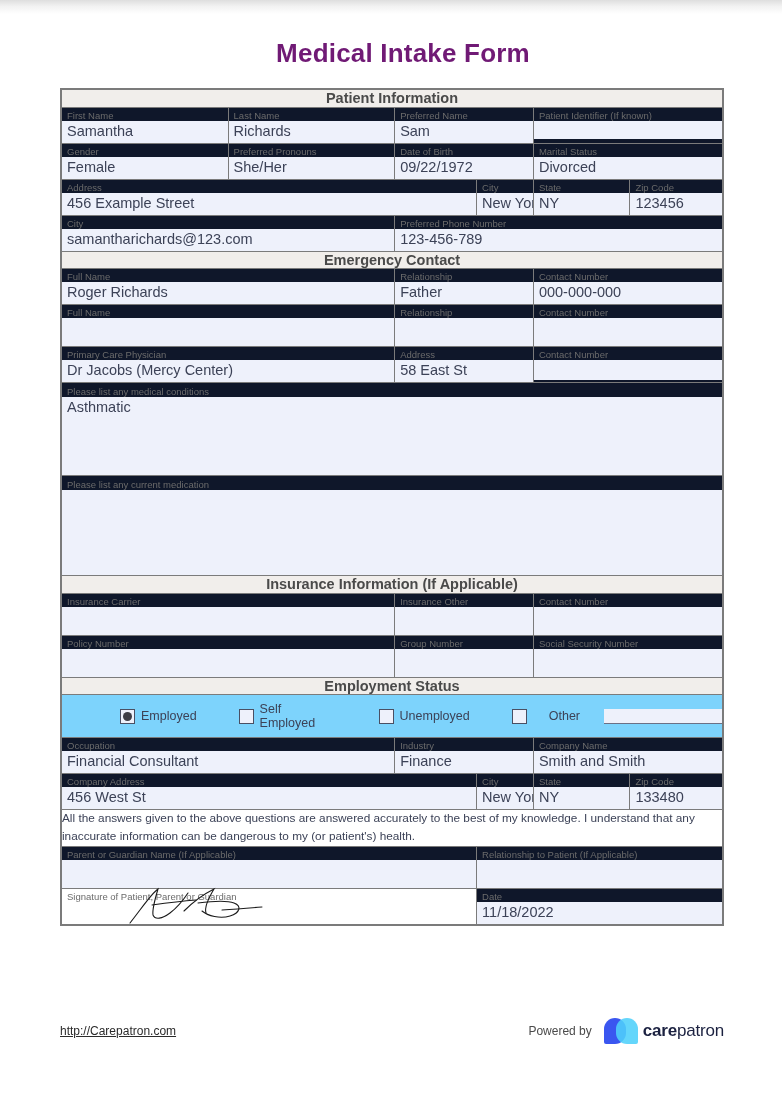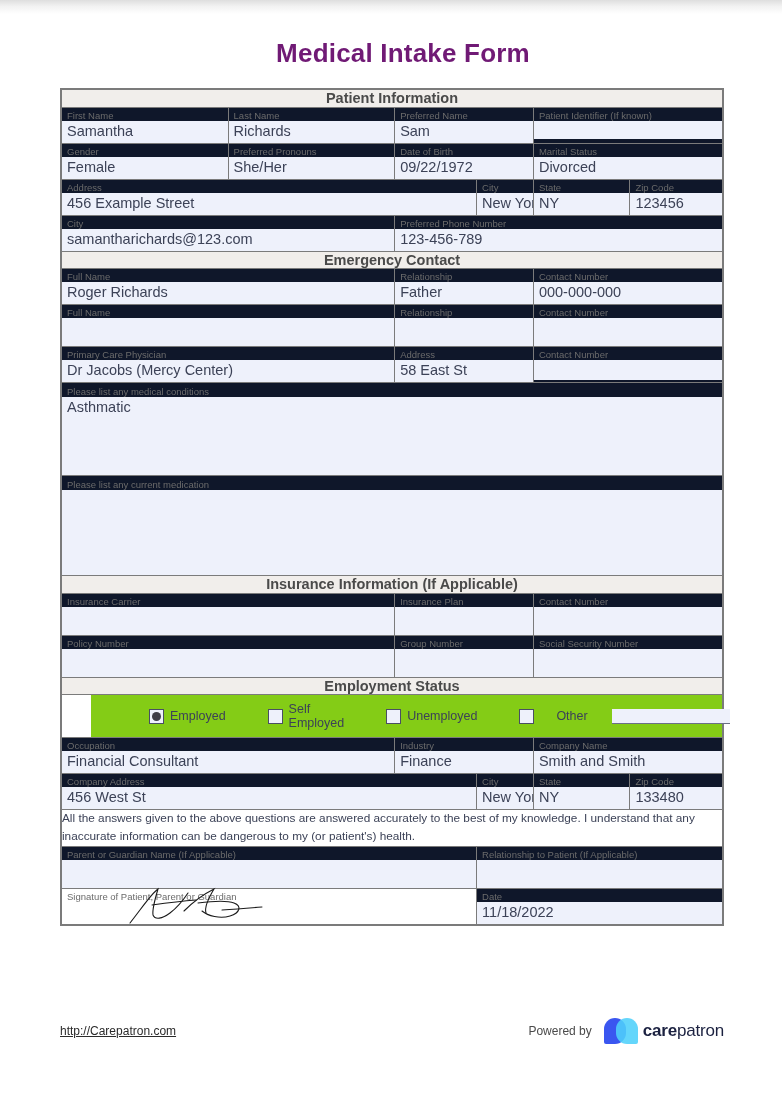--- a/index.html
+++ b/index.html
@@ -77,23 +77,22 @@
   .consent {
     font-size: 11.8px; color: #3c4257; line-height: 1.5;
     padding: 5px 8px 6px 6px;
     background: #ffffff;
   }
 
   
   .opts {
     display: flex; align-items: center;
     padding: 7px 0 7px 0;
-    background: #84cc16;
+    background: #7dd3fc;
     justify-content: flex-start;
-    margin-left: 29px;
   }
   .opt { display: flex; align-items: center; }
   .opt-label { font-size: 12.5px; color: #3c4257; margin-left: 6px; }
   .chk {
     width: 15px; height: 15px;
     border: 1.6px solid #4a4f63;
     background: #eef1fb;
     display: inline-flex; align-items: center; justify-content: center;
     flex: 0 0 auto;
   }
@@ -300,21 +299,21 @@
       <tr>
         <td colspan="6" class="band">Insurance Information (If Applicable)</td>
       </tr>
 
       <tr class="tall">
         <td class="cell" colspan="2">
           <div class="cap">Insurance Carrier</div>
           <div class="val"></div>
         </td>
         <td class="cell" colspan="2">
-          <div class="cap">Insurance Plan</div>
+          <div class="cap">Insurance Other</div>
           <div class="val"></div>
         </td>
         <td class="cell" colspan="2">
           <div class="cap">Contact Number</div>
           <div class="val"></div>
         </td>
       </tr>
 
       <tr class="tall">
         <td class="cell" colspan="2">

